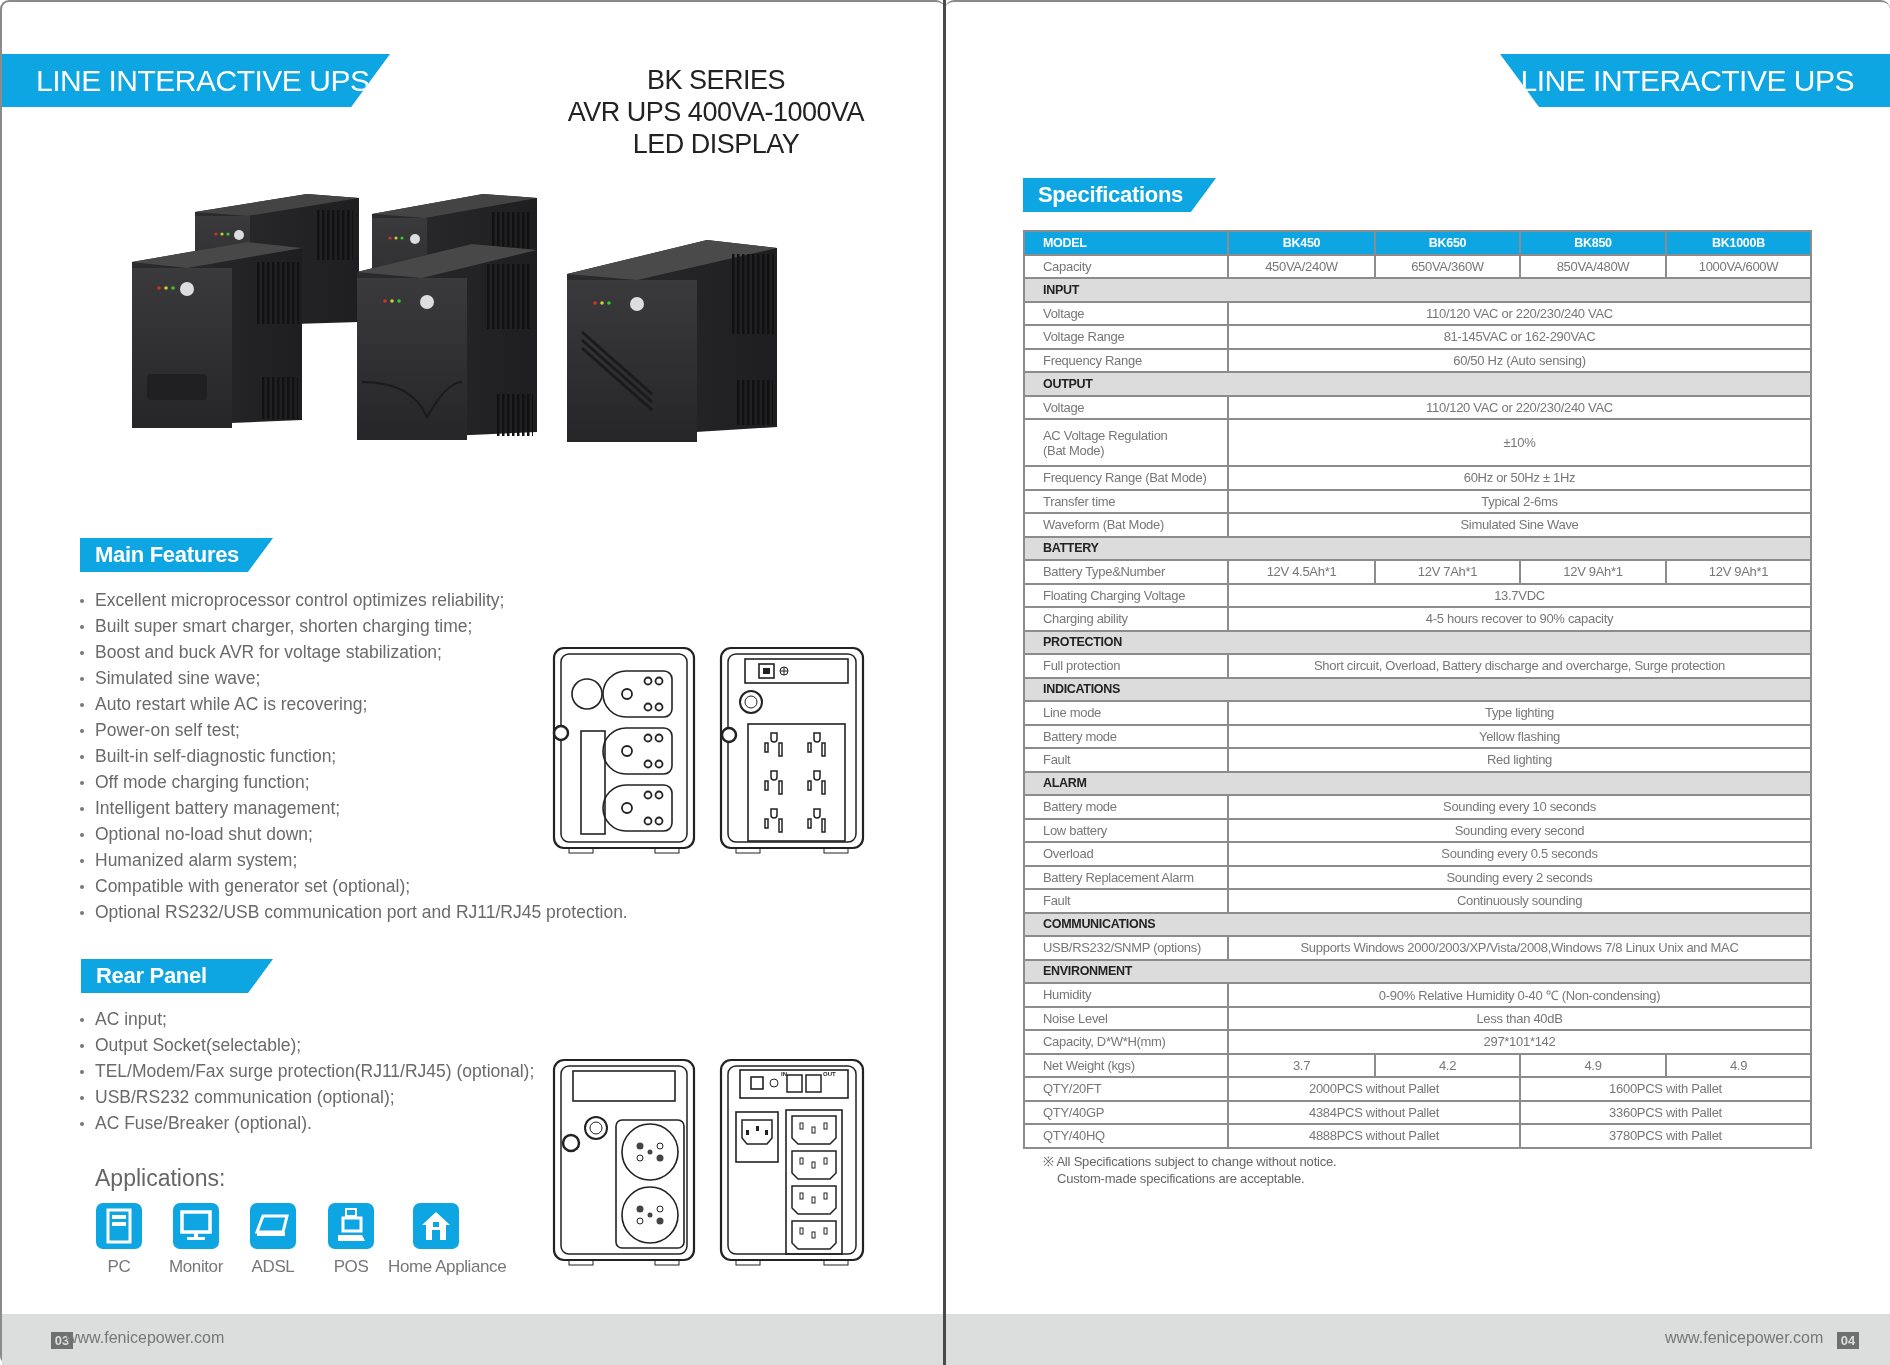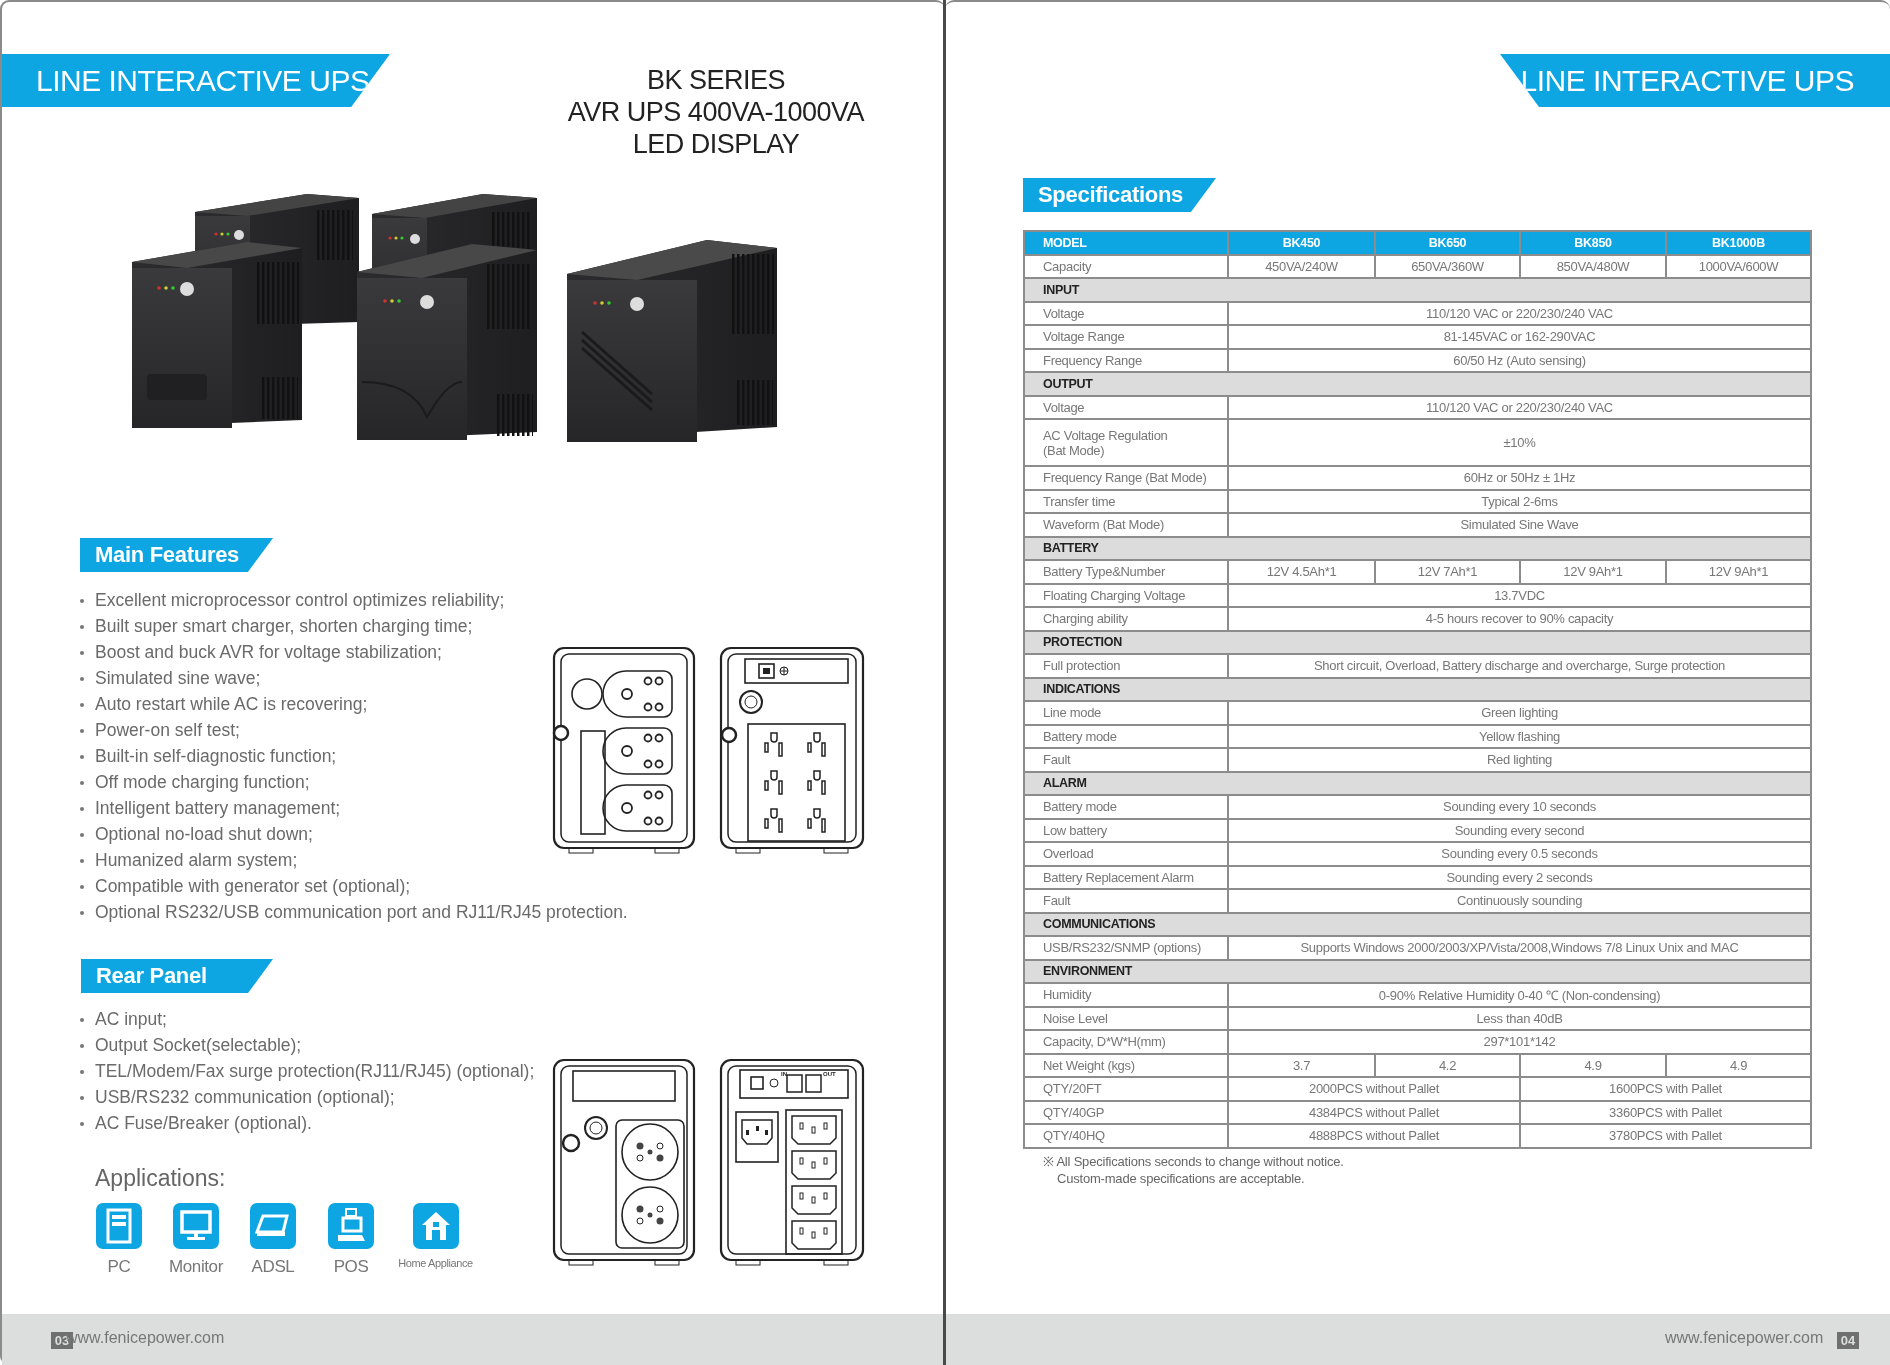--- a/index.html
+++ b/index.html
@@ -346,21 +346,21 @@
     <div class="app-label">POS</div>
   </div>
   <div class="app" style="left:386px; width:95px;">
     <div class="app-icon">
       <svg width="34" height="34" viewBox="0 0 34 34">
           <path d="M17,3 L31,16 h-4 v15 h-20 v-15 h-4z" fill="#fff"></path>
           <rect x="14" y="13" width="6" height="5" fill="#0ea5e3"></rect>
           <rect x="13" y="21" width="8" height="10" fill="#0ea5e3"></rect>
         </svg>
     </div>
-    <div class="app-label" style="font-size:11px;">Home Appliance</div>
+    <div class="app-label" style="font-size:17px;">Home Appliance</div>
   </div>
 
   <div class="footer" id="footer-left">
     <div class="pg-num" style="left:49px;">03</div>
     <div class="site" style="left:64px;">www.fenicepower.com</div>
   </div>
 </div>
 
 <div class="divider"></div>
 
@@ -462,21 +462,21 @@
   <tr>
         <td class="lbl">Full protection</td>
         <td colspan="4">Short circuit, Overload, Battery discharge and overcharge, Surge protection</td>
       </tr>
 
   <tr class="section">
         <td colspan="5">INDICATIONS</td>
       </tr>
   <tr>
         <td class="lbl">Line mode</td>
-        <td colspan="4">Green lighting</td>
+        <td colspan="4">Type lighting</td>
       </tr>
   <tr>
         <td class="lbl">Battery mode</td>
         <td colspan="4">Yellow flashing</td>
       </tr>
   <tr>
         <td class="lbl">Fault</td>
         <td colspan="4">Red lighting</td>
       </tr>
 
@@ -546,15 +546,15 @@
       </tr>
   <tr>
         <td class="lbl">QTY/40HQ</td>
         <td colspan="2">4888PCS without Pallet</td>
         <td colspan="2">3780PCS with Pallet</td>
       </tr>
 </tbody>
   </table>
 
 <div class="footnote">
-  <span>※ All Specifications seconds to change without notice.</span>
+  <span>※ All Specifications subject to change without notice.</span>
   <span class="l2">Custom-made specifications are acceptable.</span>
 </div>
 
 </body></html>

